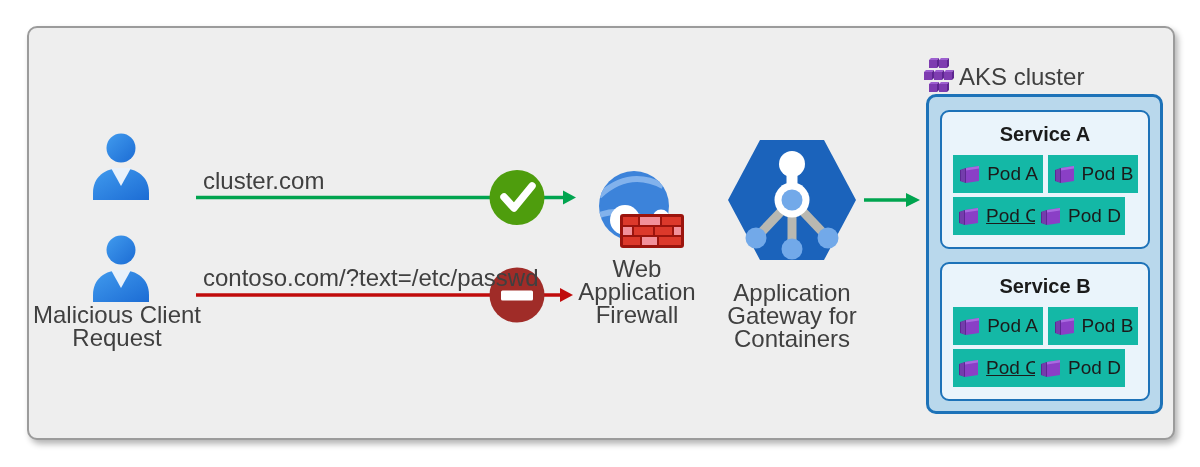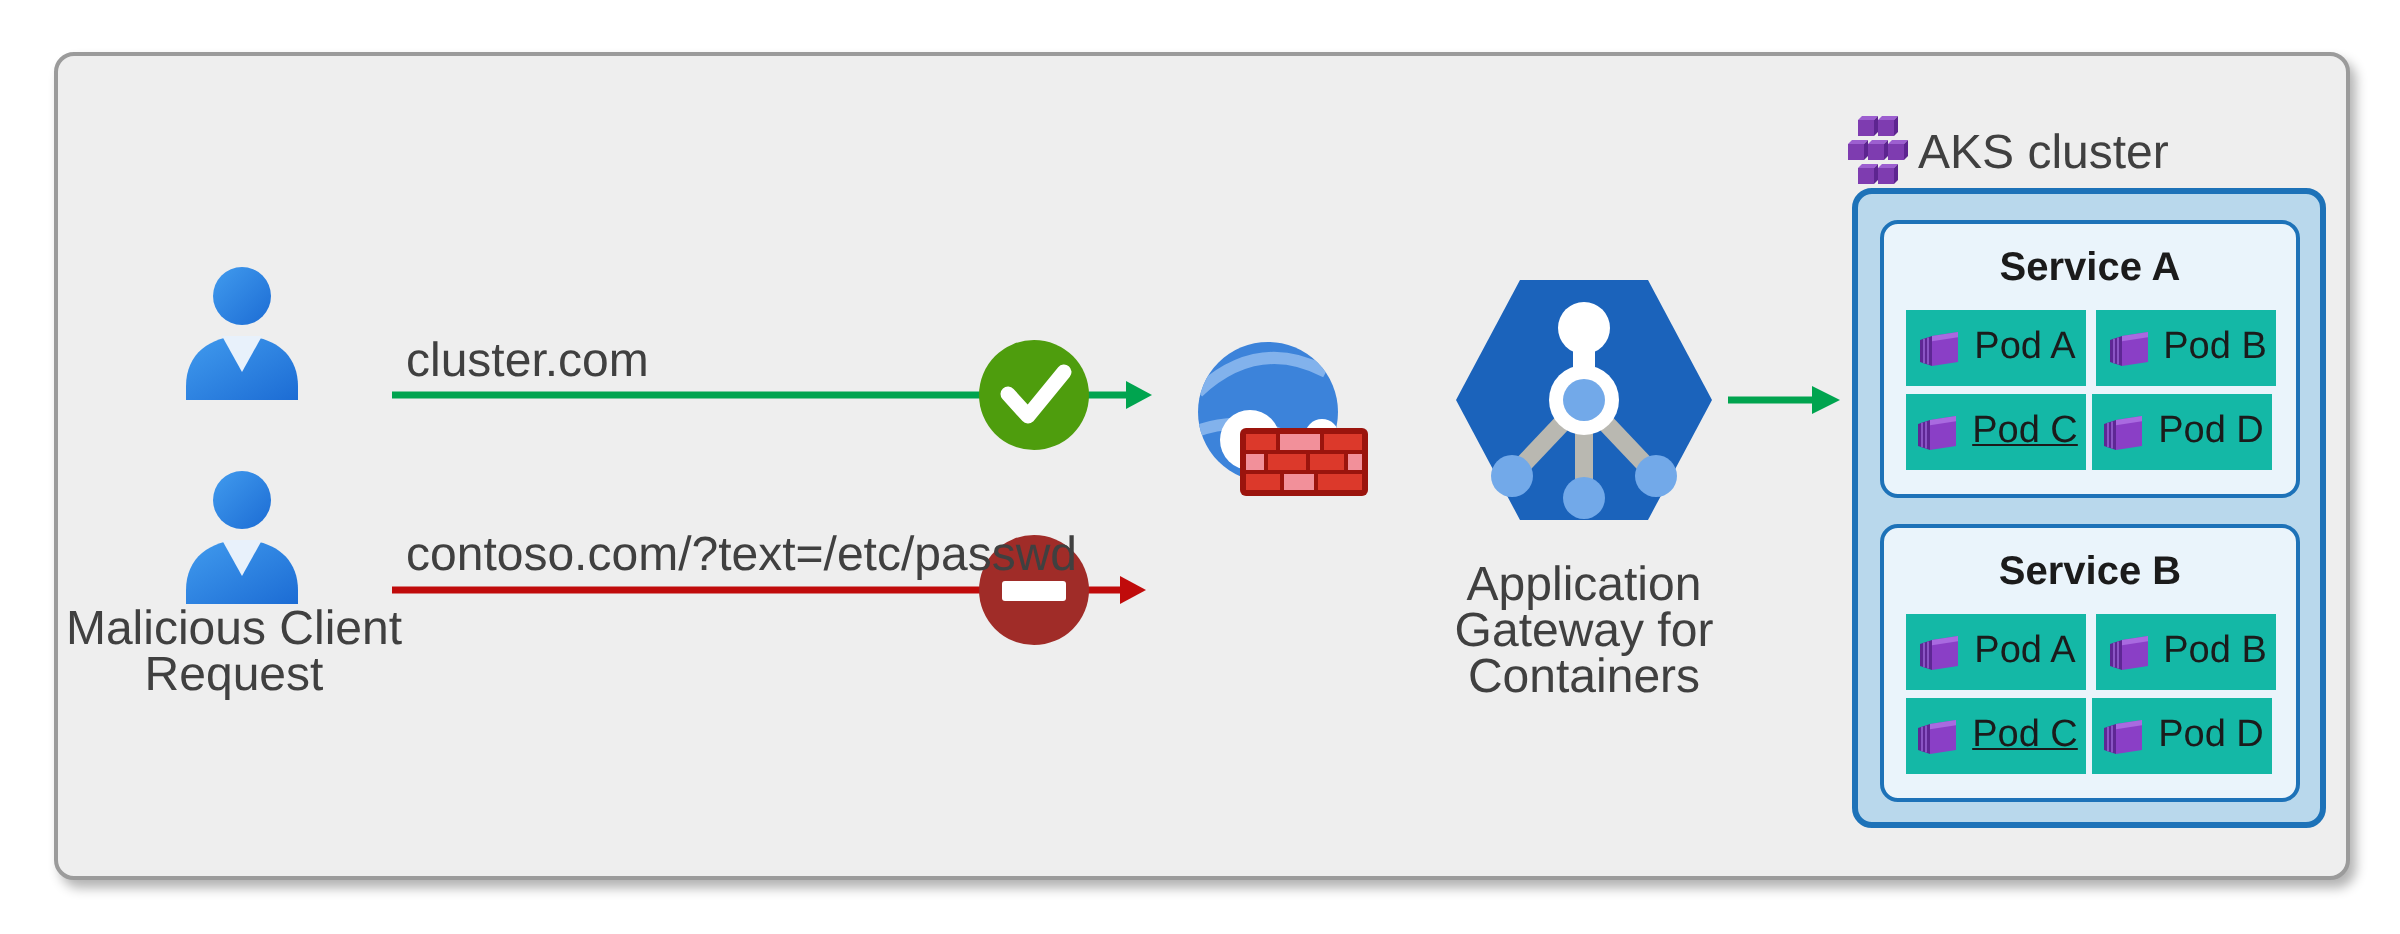--- a/index.html
+++ b/index.html
@@ -24,21 +24,21 @@
     position:absolute;left:940px;width:206px;height:135px;
     background:#eaf4fb;border:2px solid #1d72b8;border-radius:9px;
   }
   .service-title{position:absolute;left:0;top:11px;width:100%;text-align:center;font-size:20px;font-weight:bold;}
   .pod{
     position:absolute;width:90px;height:38px;background:#14b8a6;
     display:flex;align-items:center;justify-content:center;gap:5px;
   }
   .pod span{font-size:19px;}
   .p-r0c0{left:11px;top:43px;} .p-r0c1{left:106px;top:43px;}
-  .p-r1c0{left:11px;top:85px;text-decoration:underline;} .p-r1c1{left:104px;top:85px;}
+  .p-r1c0{left:11px;top:85px;text-decoration:underline;} .p-r1c1{left:93px;top:85px;}
 </style>
 </head>
 <body>
 
 <div id="canvas">
   <div id="panel"></div>
 
   <svg class="abs" style="left:0;top:0" width="1200" height="467">
 
     <g>
@@ -116,20 +116,21 @@
     <rect x="20" y="3" width="20" height="8" fill="#f2909a"></rect>
     <rect x="42" y="3" width="19" height="8" fill="#dc392b"></rect>
     <rect x="3" y="13" width="9" height="8" fill="#f2909a"></rect>
     <rect x="14" y="13" width="19" height="8" fill="#dc392b"></rect>
     <rect x="35" y="13" width="17" height="8" fill="#dc392b"></rect>
     <rect x="54" y="13" width="7" height="8" fill="#f2909a"></rect>
     <rect x="3" y="23" width="17" height="8" fill="#dc392b"></rect>
     <rect x="22" y="23" width="15" height="8" fill="#f2909a"></rect>
     <rect x="39" y="23" width="22" height="8" fill="#dc392b"></rect>
   </svg>
+  <div class="lbl center" style="left:552px;top:257px;width:170px">Web Application Firewall</div>
 
   <svg class="abs" style="left:727px;top:139px" width="130" height="122" viewBox="0 0 130 122">
     <polygon points="33,1 97,1 129,61 97,121 33,121 1,61" fill="#1b63bb"></polygon>
     <line x1="65" y1="27" x2="65" y2="61" stroke="#ffffff" stroke-width="11"></line>
     <line x1="65" y1="61" x2="29" y2="99" stroke="#b9b8b1" stroke-width="9"></line>
     <line x1="65" y1="61" x2="65" y2="110" stroke="#b9b8b1" stroke-width="9"></line>
     <line x1="65" y1="61" x2="101" y2="99" stroke="#b9b8b1" stroke-width="9"></line>
     <circle cx="65" cy="25" r="13" fill="#ffffff"></circle>
     <circle cx="65" cy="61" r="17.5" fill="#ffffff"></circle>
     <circle cx="65" cy="61" r="10.5" fill="#72a9e9"></circle>

